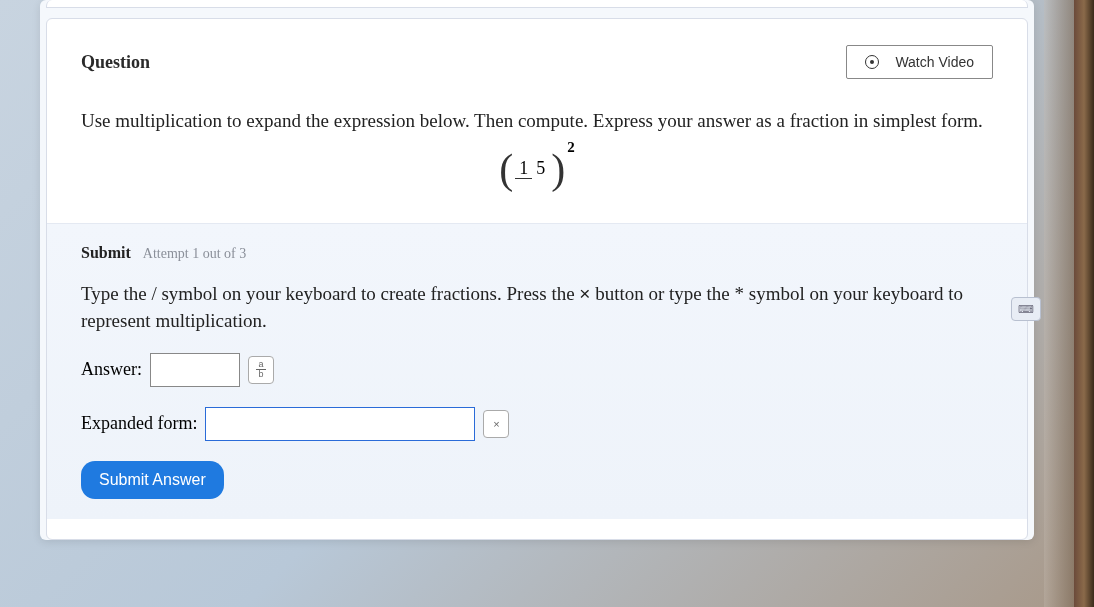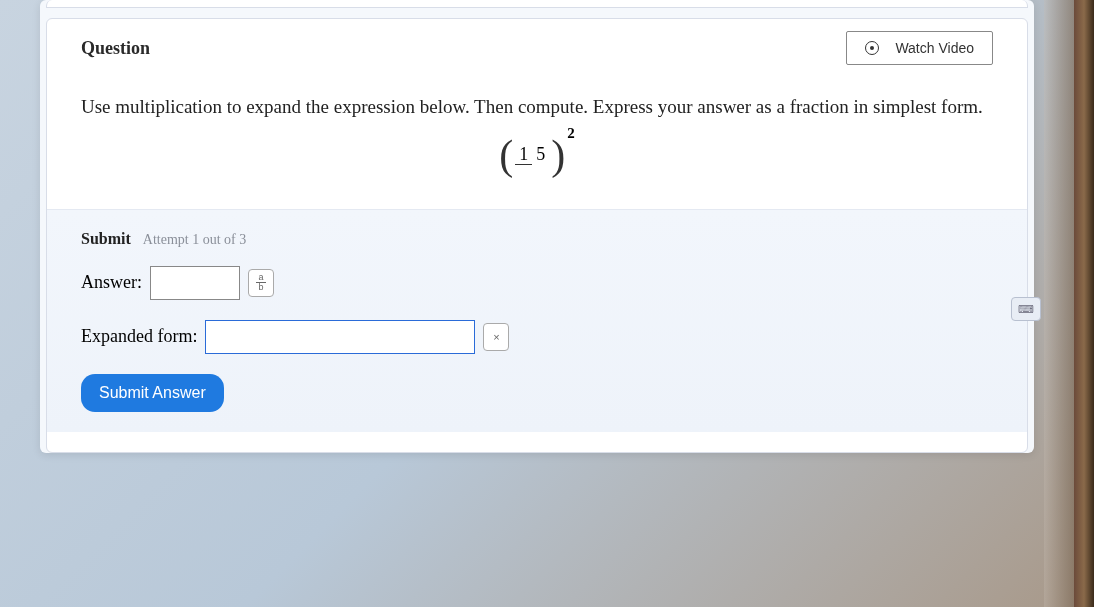--- a/index.html
+++ b/index.html
@@ -27,21 +27,21 @@
     border-radius: 6px 6px 0 0;
     margin: 0 6px 10px 6px;
     border: 1px solid #d8dde8;
     border-top: none;
   }
   .main-card {
     background: #fff;
     margin: 0 6px;
     border: 1px solid #d8dde8;
     border-radius: 6px;
-    padding: 12px 34px 20px 34px;
+    padding: 26px 34px 20px 34px;
     position: relative;
   }
   .header-row {
     display: flex;
     justify-content: space-between;
     align-items: center;
     margin-bottom: 28px;
   }
   .q-title {
     font-weight: bold;
@@ -236,20 +236,23 @@
     <div class="math-display">
       <span class="paren">(</span><span class="frac"><span class="num">1</span><span class="den">5</span></span><span class="paren">)</span><span class="exp">2</span>
     </div>
 
     <div class="answer-section">
       <div class="answer-head">
         <span class="lbl">Submit</span>
         <span class="attempt">Attempt 1 out of 3</span>
       </div>
 
+      <div class="hint">
+        <span>Type the / symbol on your keyboard to create fractions. Press the </span><span class="times-sym">×</span><span> button or type the * symbol on your keyboard to represent multiplication.</span>
+      </div>
 
       <div class="field-row">
         <span>Answer:</span>
         <input class="answer-input" type="text" value="" style="">
         <button class="small-btn" style="font-size:9px;line-height:1;">
           <span style="display:inline-block;">
             <span style="display:block;border-bottom:1px solid #666;padding:0 2px;">a</span>
             <span style="display:block;padding:0 2px;">b</span>
           </span>
         </button>

